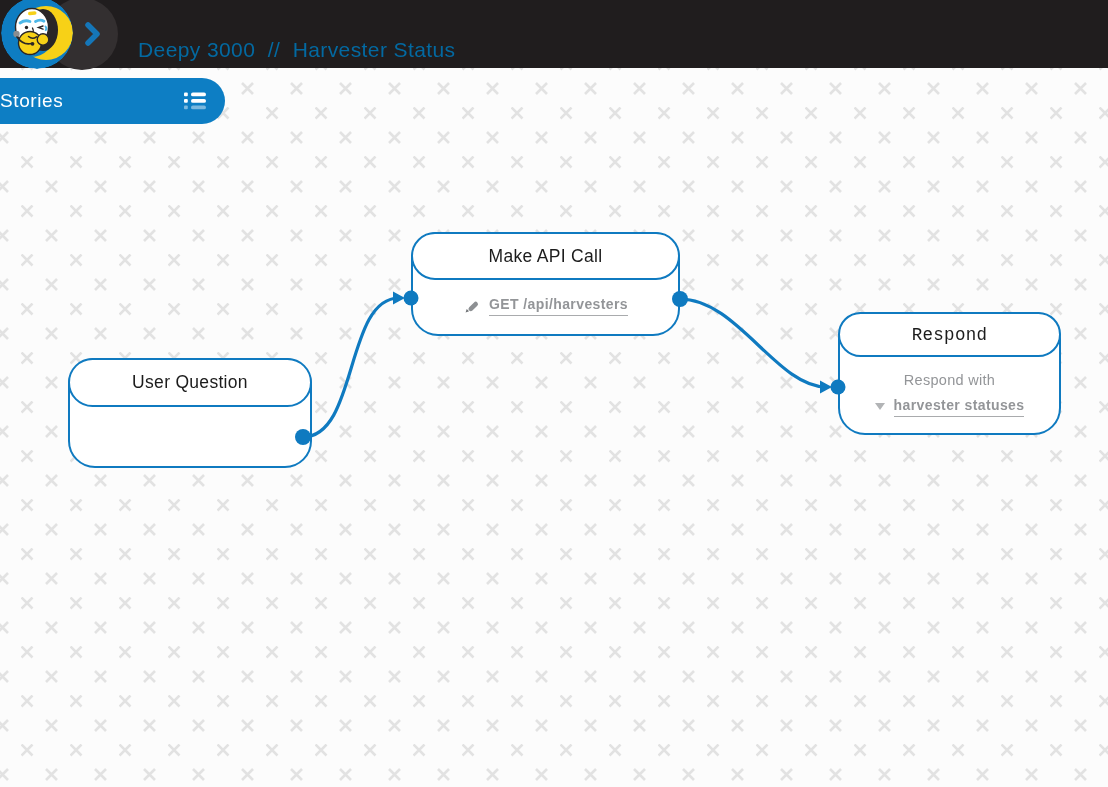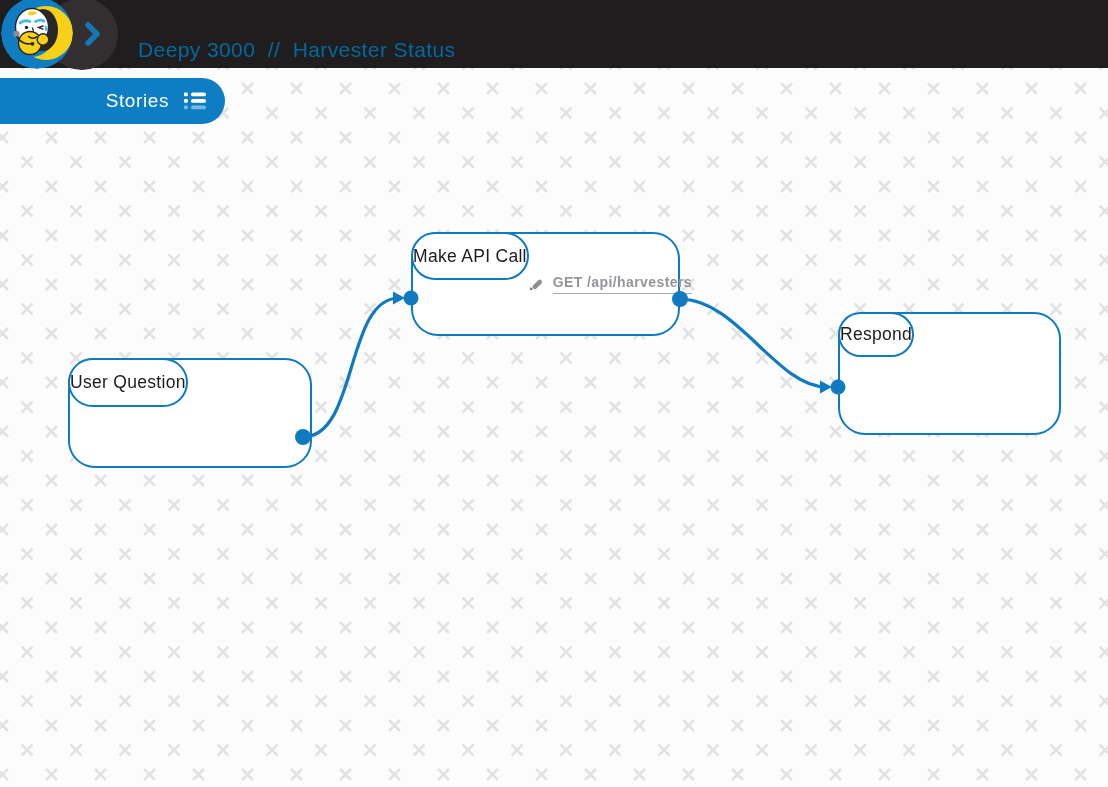--- a/index.html
+++ b/index.html
@@ -43,28 +43,28 @@
   }
   
   .canvas{
     position:absolute;left:0;top:68px;width:1108px;height:719px;background:#fcfcfc;
   }
   .pattern-svg{position:absolute;left:0;top:0;z-index:0;}
   
   .stories-tab{
     position:absolute;left:0;top:10px;width:225px;height:46px;z-index:40;
     background:var(--tab-blue);border-radius:0 23px 23px 0;
-    display:flex;align-items:center;justify-content:flex-end;
+    display:flex;align-items:center;justify-content:space-between;
     gap:15px;padding-right:18px;cursor:pointer;
   }
   .stories-label{color:#fff;font-size:19px;letter-spacing:0.6px;font-weight:500;}
   
   .node{
     position:absolute;border:2px solid var(--blue);border-radius:27px;background:#fff;
-    display:flex;flex-direction:row;z-index:10;
+    display:flex;flex-direction:column;z-index:10;
   }
   .node-title{
     margin:-2px;border:2px solid var(--blue);border-radius:25px;background:#fff;
     display:flex;align-items:center;justify-content:center;flex:none;
     font-size:17.5px;color:var(--title-ink);font-weight:500;letter-spacing:0.3px;
     cursor:pointer;
   }
   .node-body{
     flex:1;display:flex;flex-direction:column;align-items:center;justify-content:center;
   }
@@ -79,21 +79,21 @@
     border-bottom:1.5px solid var(--underline);padding-bottom:3px;white-space:nowrap;
   }
   .subtitle{
     font-size:14.5px;color:var(--gray-text);letter-spacing:0.3px;margin-bottom:9px;
   }
   #node-user-question{left:68px;top:290px;width:244px;height:110px;}
   #node-user-question .node-title{height:49px;}
   #node-make-api-call{left:411px;top:164px;width:269px;height:104px;}
   #node-make-api-call .node-title{height:48px;}
   #node-respond{left:838px;top:244px;width:223px;height:123px;}
-  #node-respond .node-title{height:45px;}
+  #node-respond .node-title{height:45px;font-family:Liberation Mono, monospace;}
   .edges-svg{position:absolute;left:0;top:0;z-index:20;pointer-events:none;}
   .pencil{flex:none;}
 </style>
 </head>
 <body>
 
 <div class="header"></div>
 
 <div class="dark-circle"></div>
 
@@ -175,20 +175,27 @@
             <path d="M2.6 14.4 L3.7 10.9 L6.1 13.3 Z" fill="#6f7275"></path>
           </svg>
         </span>
         <span class="slot-value">GET /api/harvesters</span>
       </div>
     </div>
   </div>
 
   <div class="node" id="node-respond">
     <div class="node-title">Respond</div>
+    <div class="node-body">
+      <div class="subtitle">Respond with</div>
+      <div class="slot-row">
+        <span class="tri"></span>
+        <span class="slot-value">harvester statuses</span>
+      </div>
+    </div>
   </div>
 
   <svg class="edges-svg" width="1108" height="719">
     <g>
       <path d="M 303 369 C 358 369 345 230 399 230" fill="none" stroke="#0f7ac0" stroke-width="3.2" stroke-linecap="round"></path>
       <circle cx="303" cy="369" r="8" fill="#0f7ac0"></circle>
       <polygon points="393,223.5 405,230 393,236.5" fill="#0f7ac0"></polygon>
       <circle cx="411" cy="230" r="7.5" fill="#0f7ac0"></circle>
     </g>
     <g>

